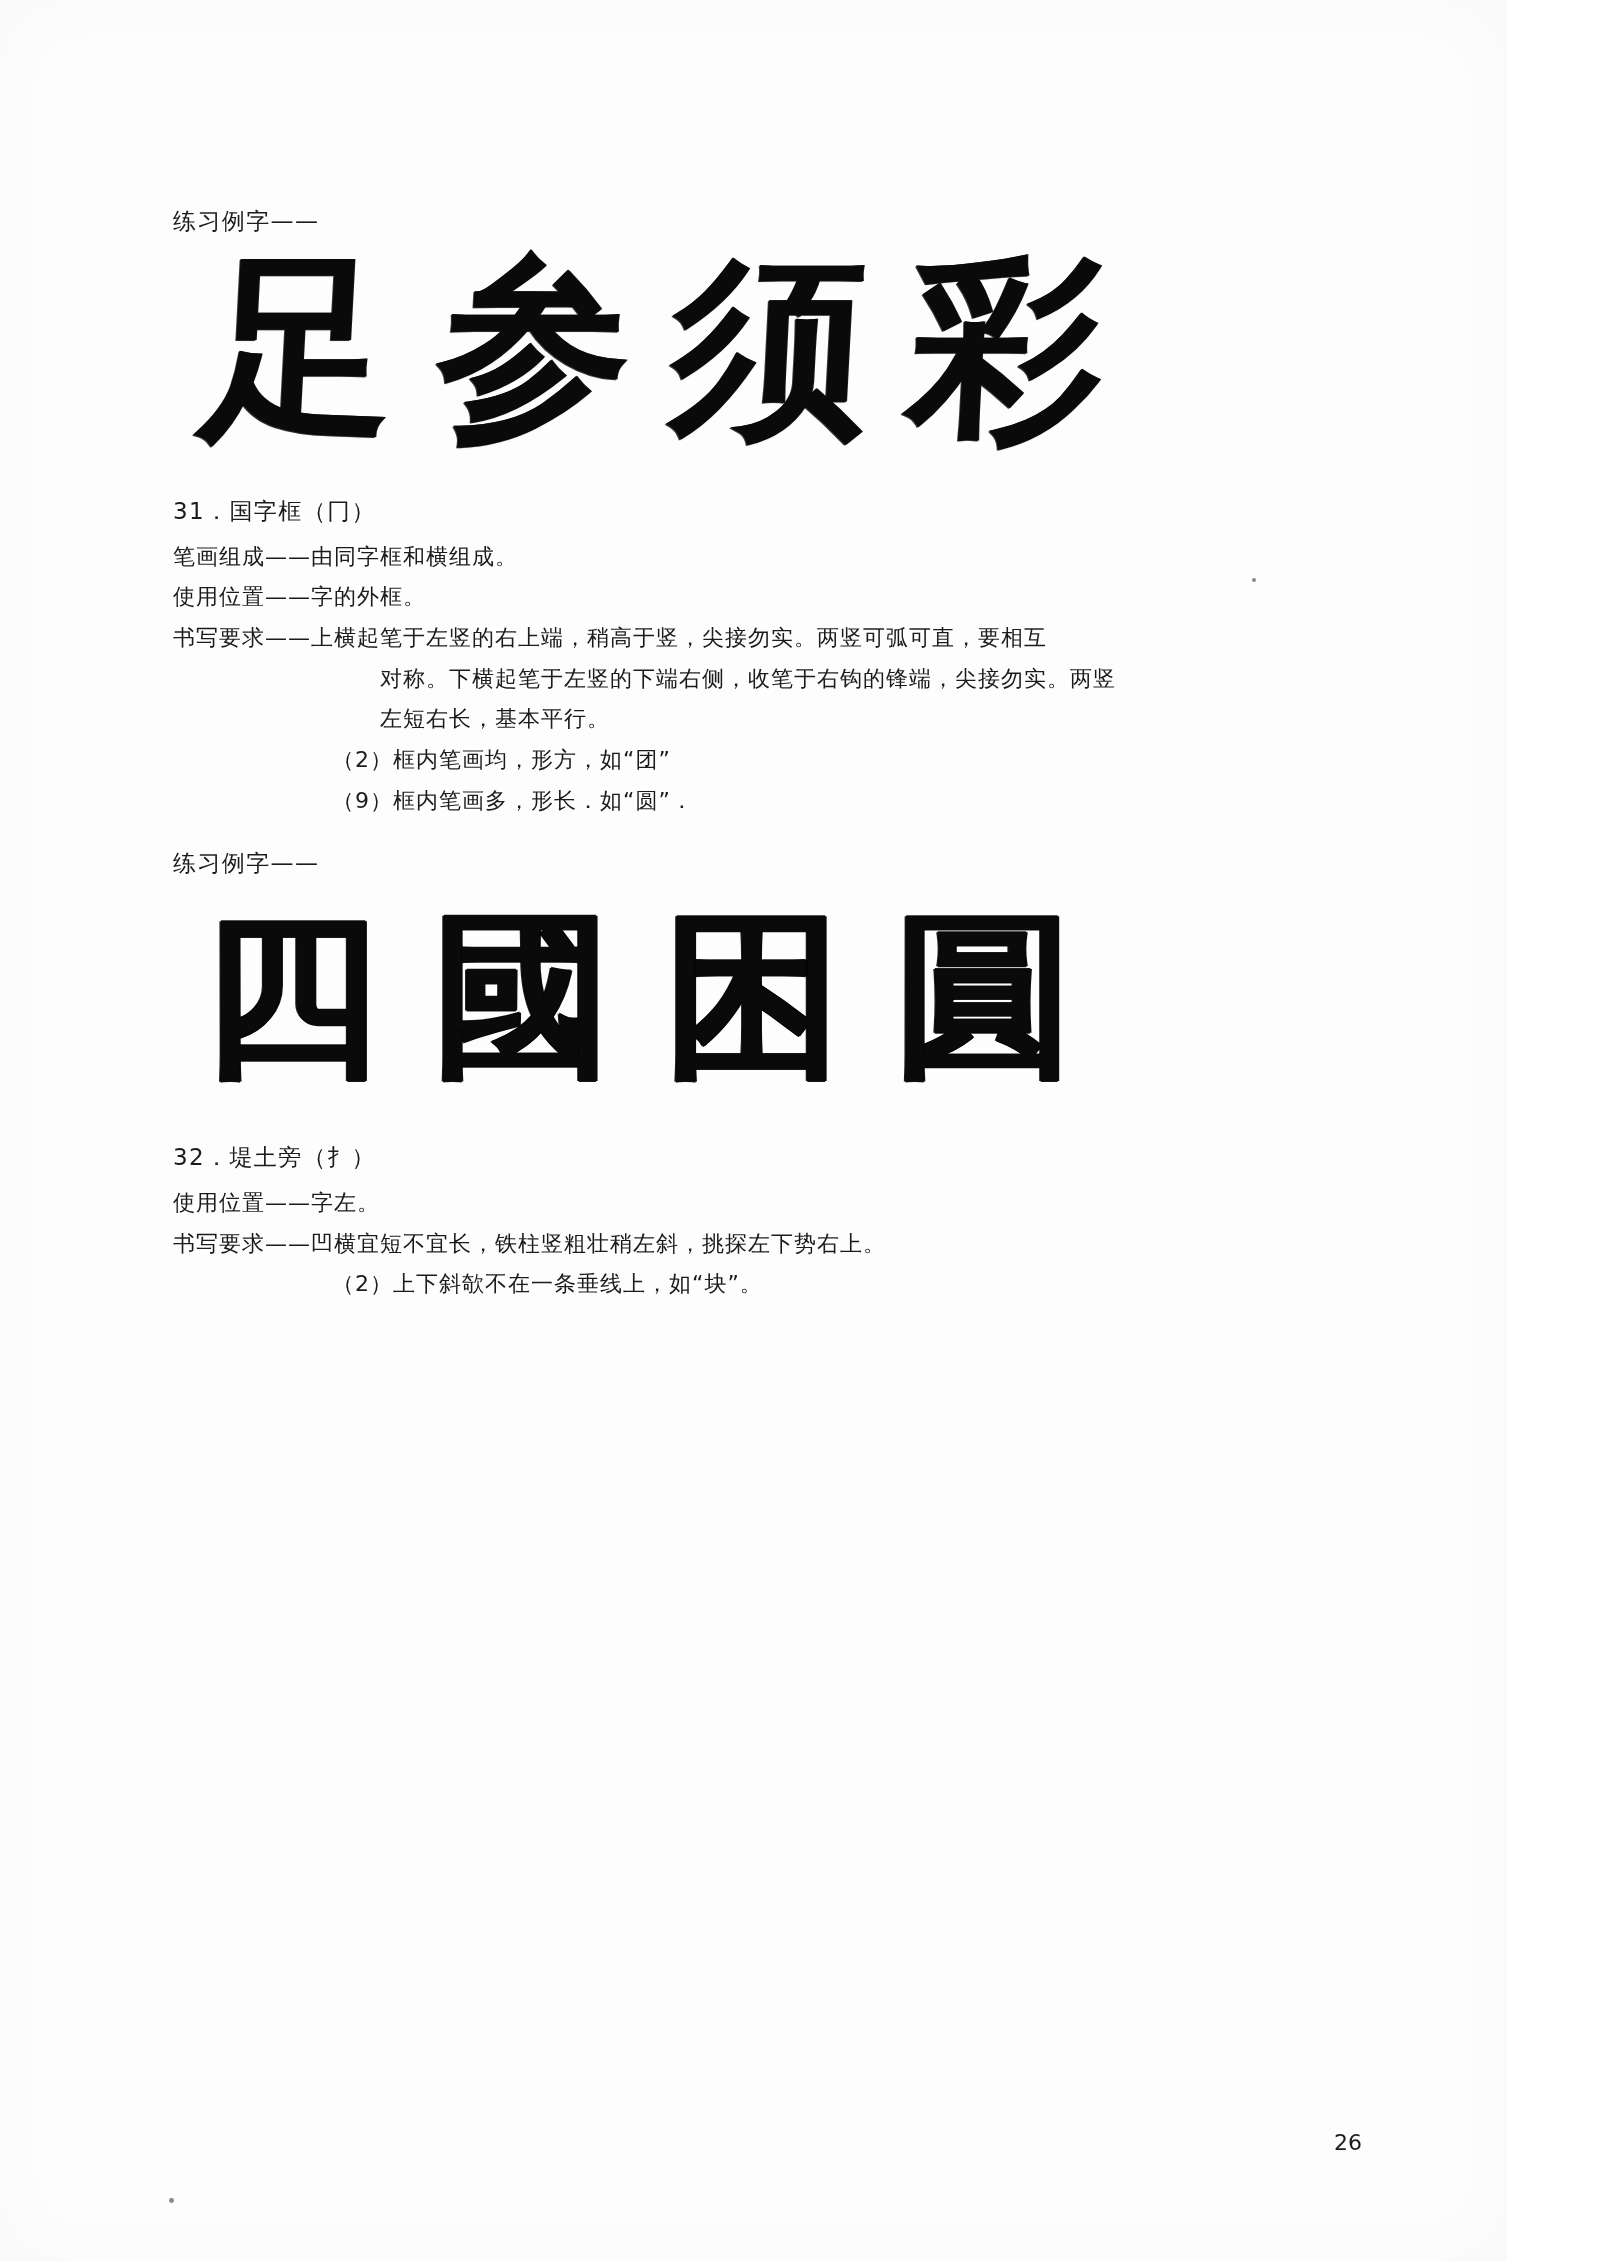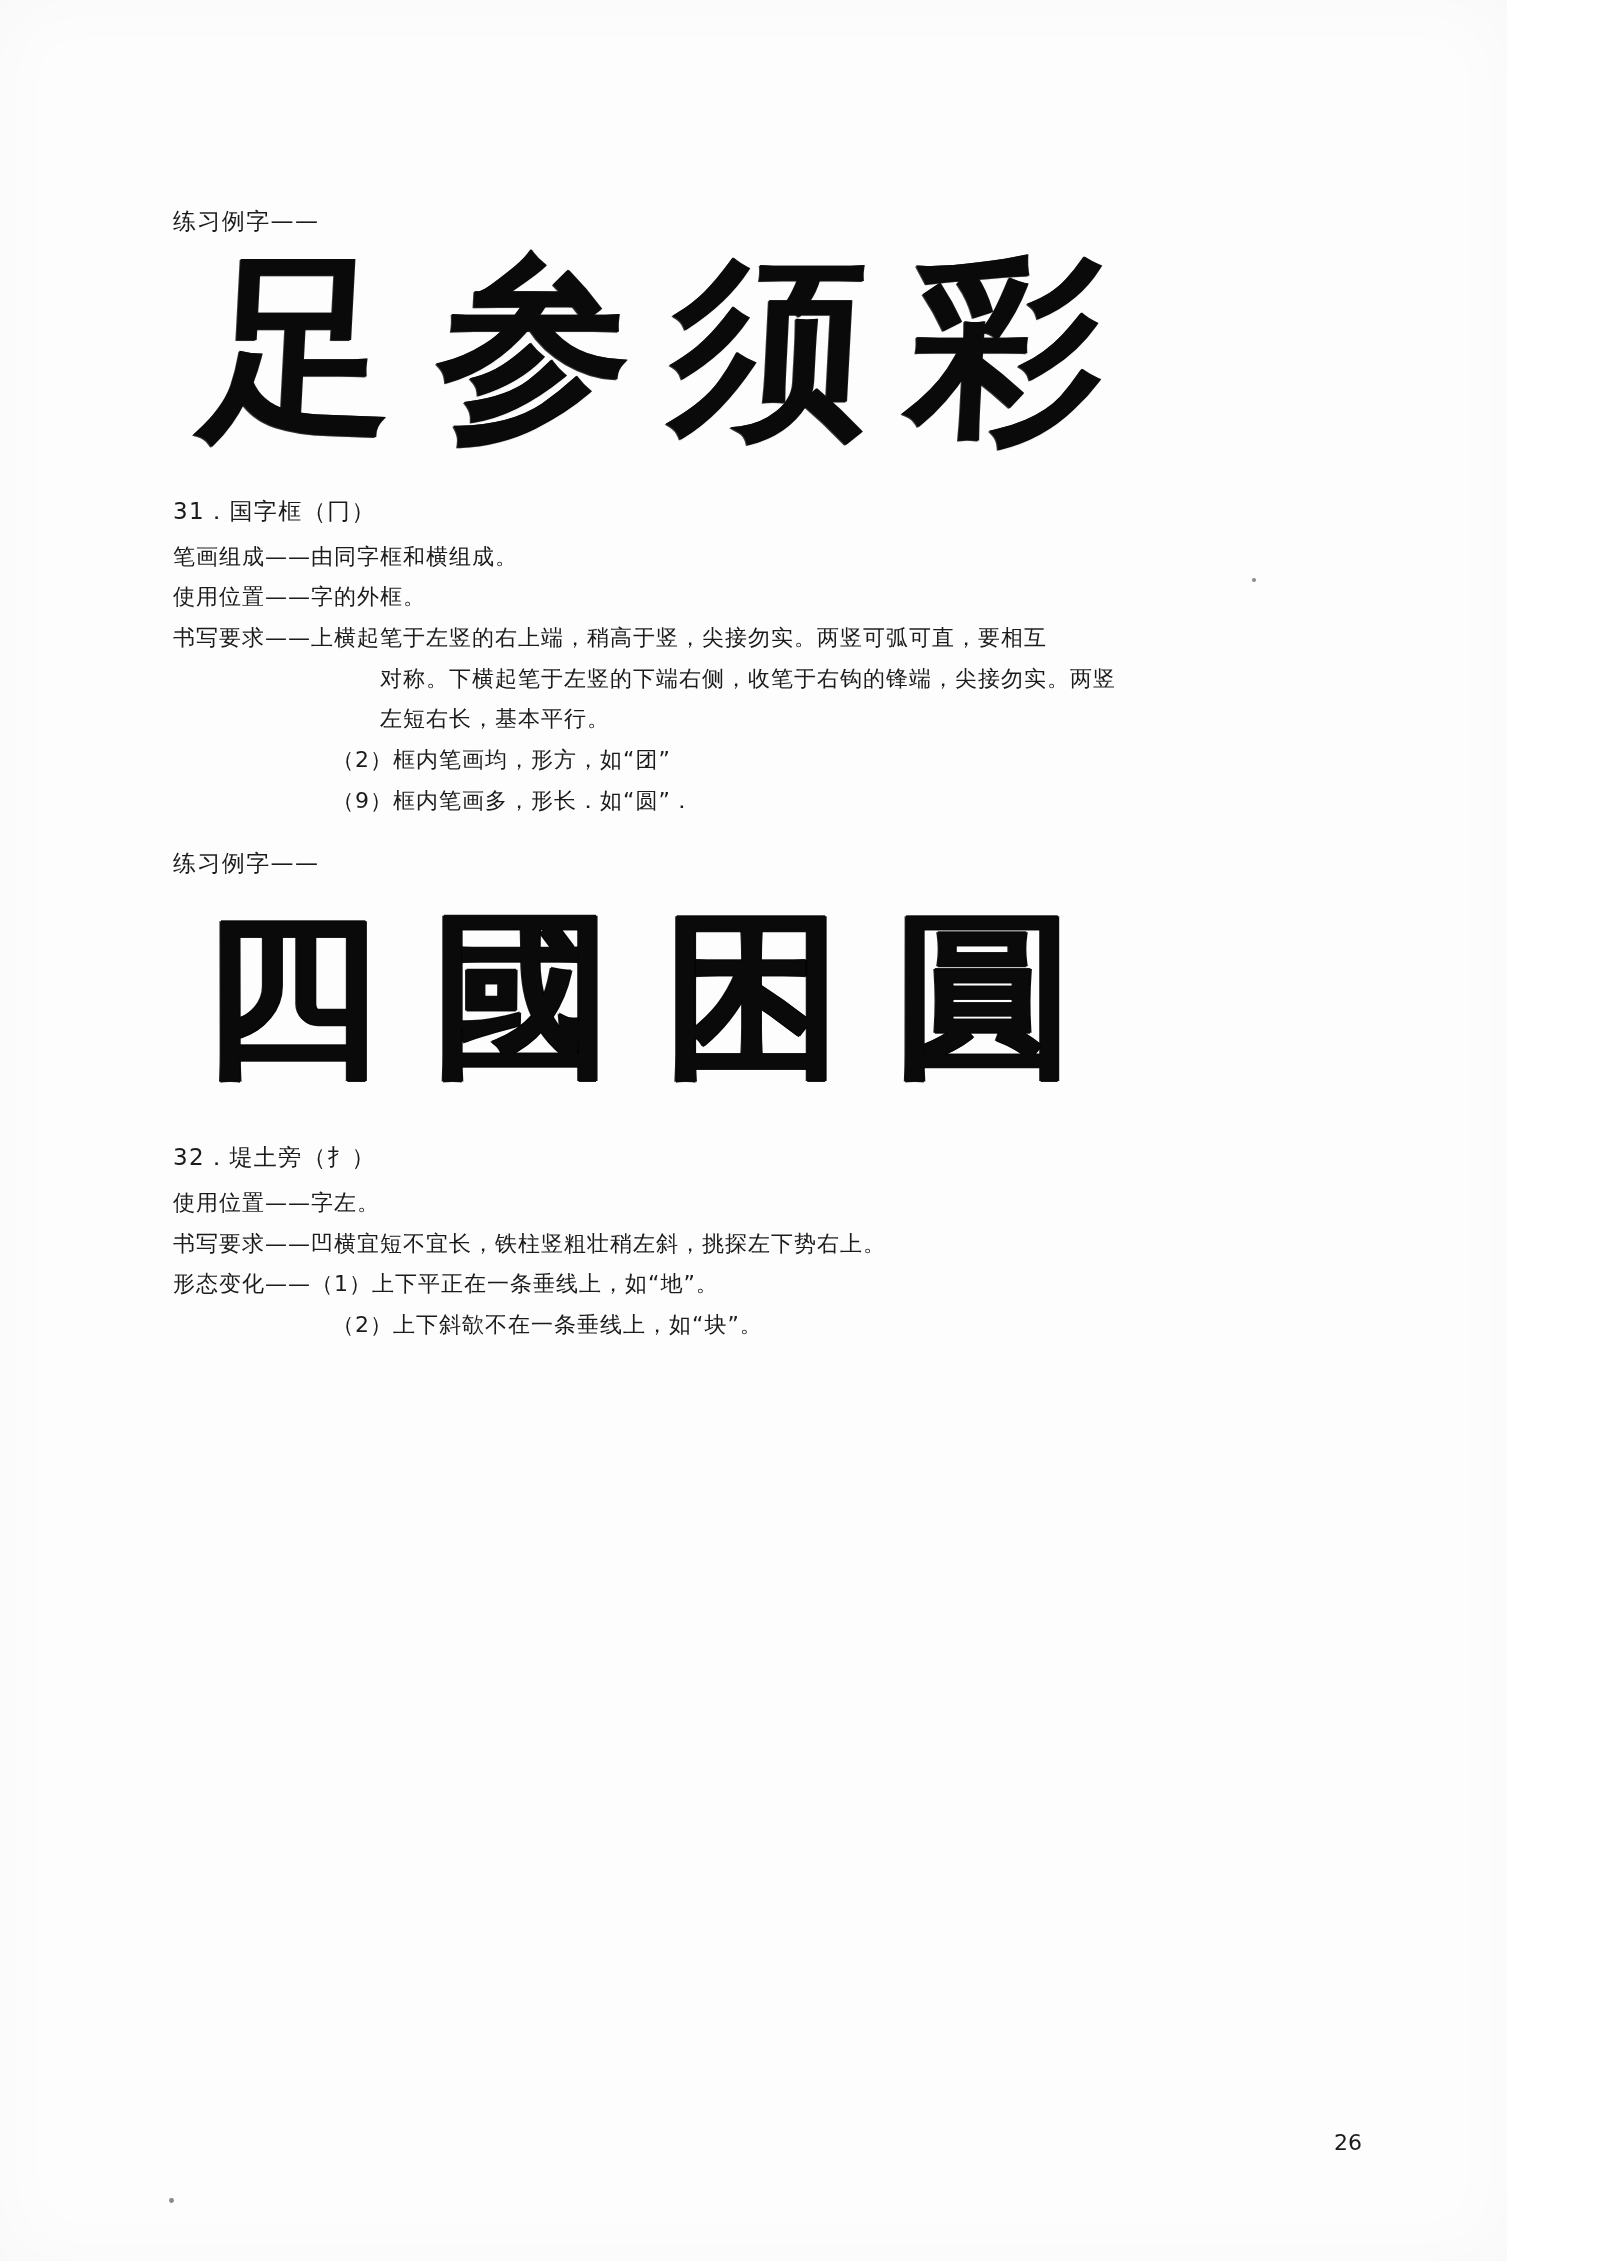--- a/index.html
+++ b/index.html
@@ -157,21 +157,20 @@
         <span class="glyph seal">困</span>
         <span class="glyph seal">圓</span>
       </div>
     </div>
 
     <div class="block block-gap">
       <div class="line heading">32．堤土旁（扌）</div>
 
       <div class="line spec-line">使用位置——字左。</div>
       <div class="line spec-line">书写要求——凹横宜短不宜长，铁柱竖粗壮稍左斜，挑探左下势右上。</div>
-      <div class="line spec-line">形态变化——（1）上下平正在一条垂线上，如“地”。</div>
       <div class="line spec-line indent-1">（2）上下斜欹不在一条垂线上，如“块”。</div>
     </div>
 
   </div>
 
   <div class="speck a"></div>
   <div class="speck b"></div>
 
   <div class="page-number">26</div>
 </div>

